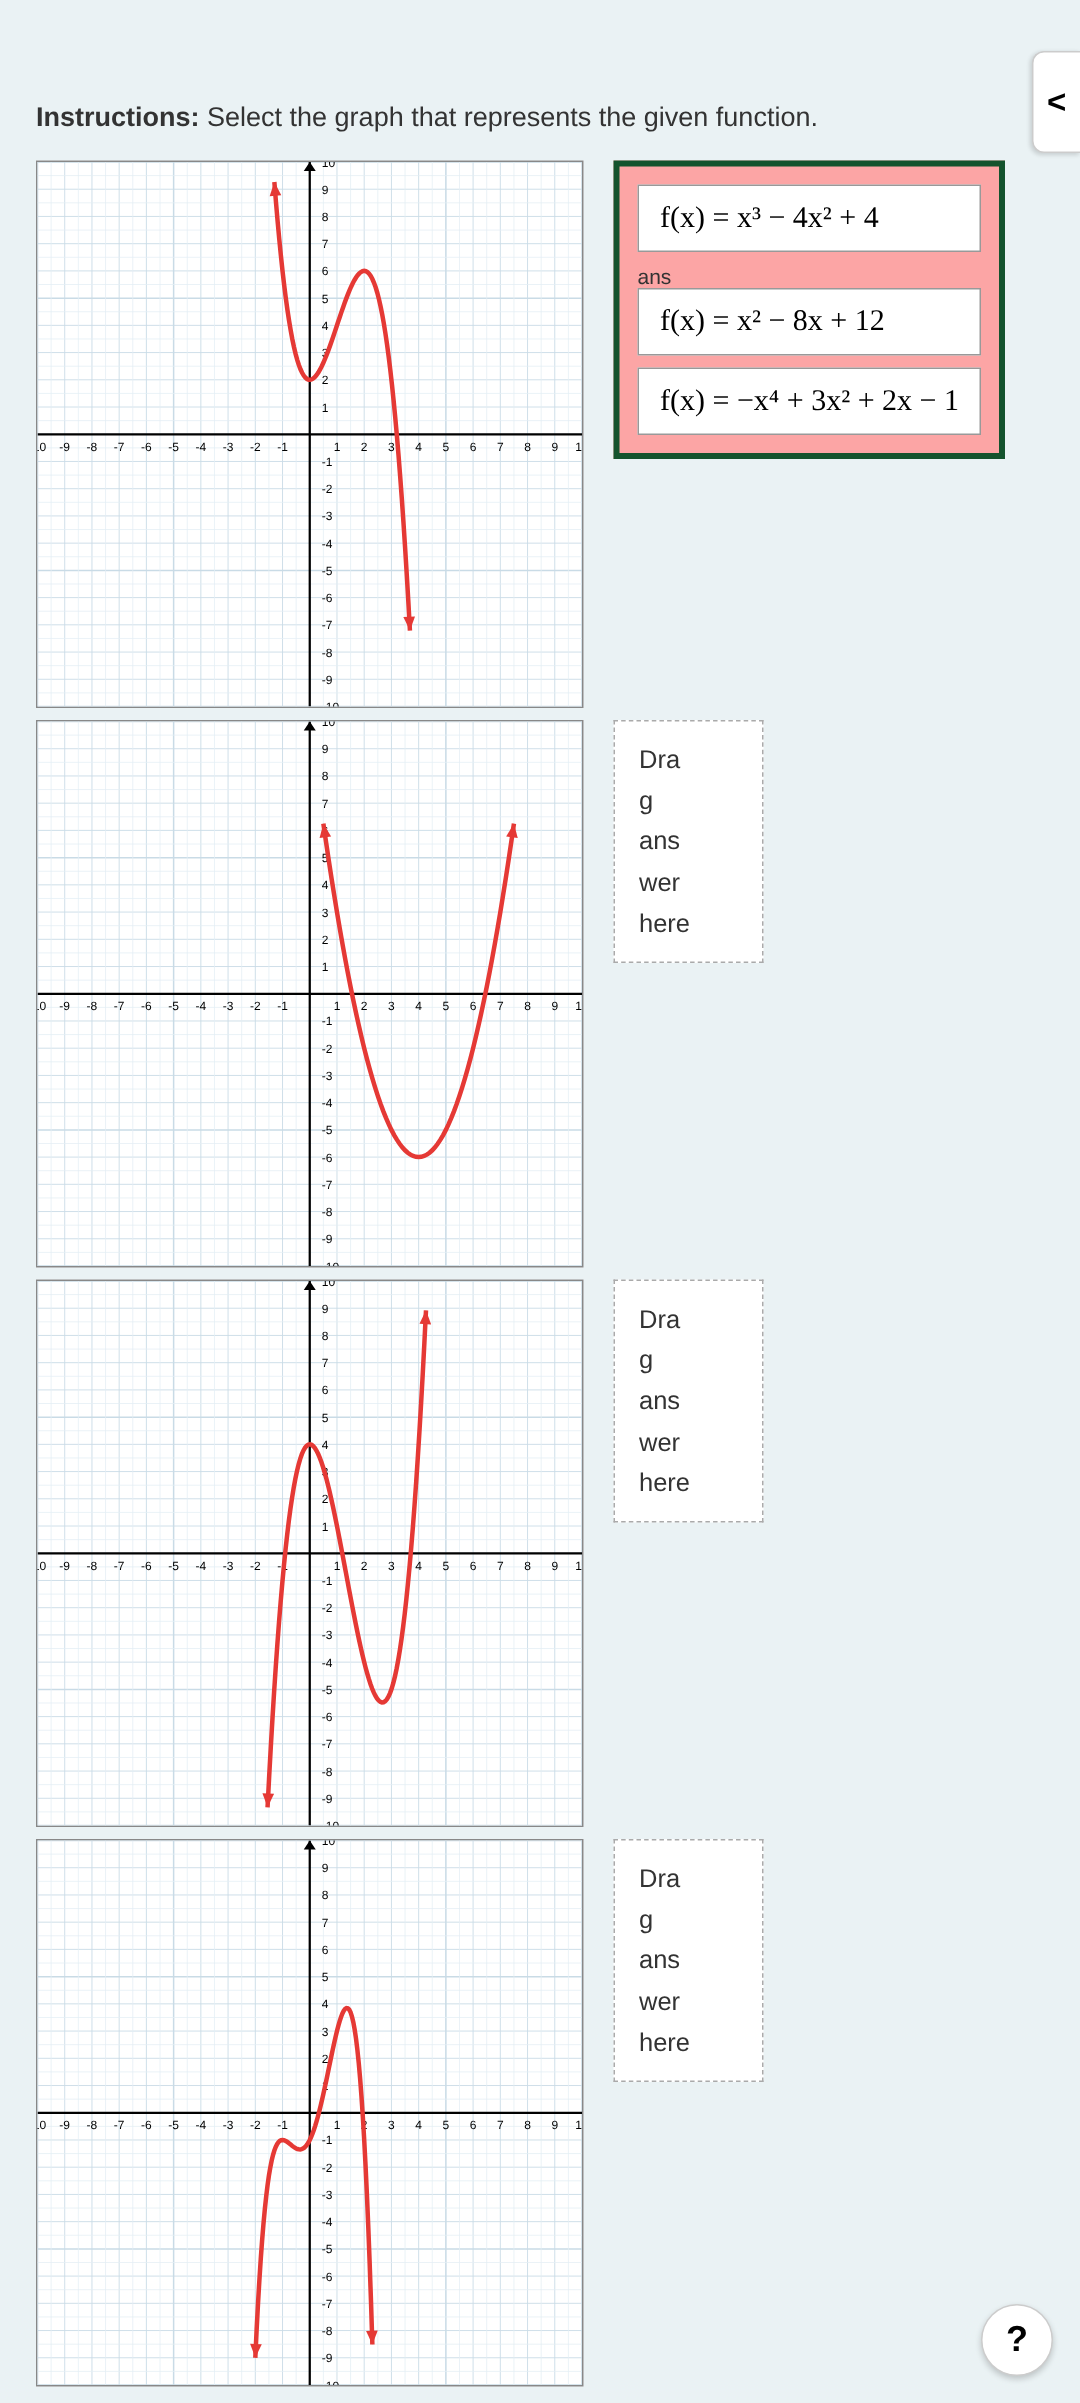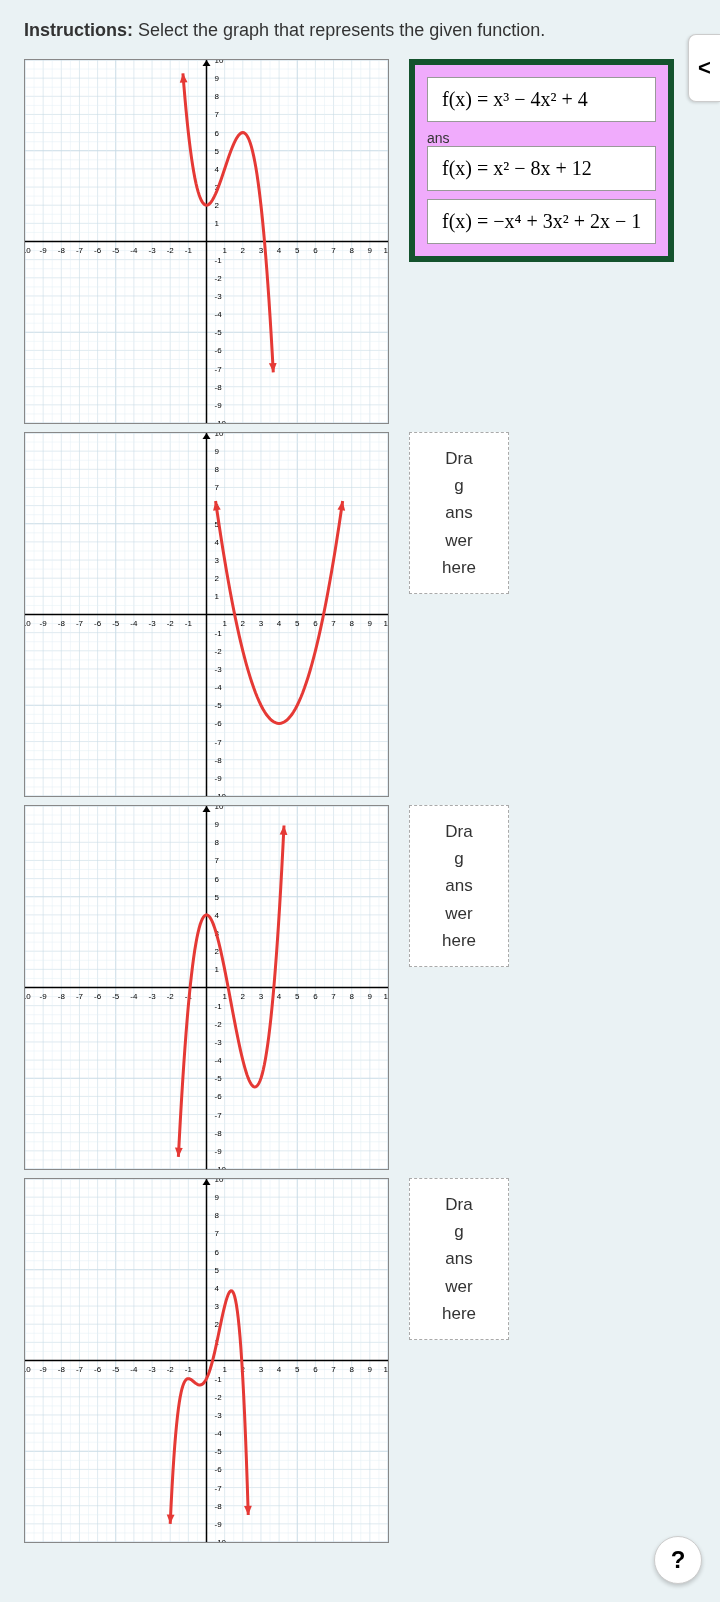--- a/index.html
+++ b/index.html
@@ -1,33 +1,33 @@
 <!DOCTYPE html>
 <html><head>
 <meta charset="utf-8">
 <style>
   * { box-sizing: border-box; margin: 0; padding: 0; }
   body { font-family: Arial, sans-serif; background: #eaf2f4; width: 720px; }
   .container { padding: 20px 24px; }
-  .instructions { font-size: 18px; color: #333; margin-bottom: 18px; }
+  .instructions { font-size: 18px; color: #333; margin-bottom: 18px; margin-top: 48px; }
   .instructions b { font-weight: bold; }
   .graph-row { display: flex; align-items: flex-start; gap: 20px; margin-bottom: 8px; }
   .graph-box { width: 365px; height: 365px; background: #fff; border: 1px solid #888; position: relative; }
   .graph-box svg { display: block; }
-  .func-list { border: 6px solid #14532d; padding: 12px; background: #f0abfc; }
+  .func-list { border: 4px solid #14532d; padding: 12px; background: #fca5a5; }
   .func-item {
     background: #fff; border: 1px solid #999; padding: 10px 14px; margin-bottom: 8px;
     font-family: 'Times New Roman', serif; font-size: 20px; white-space: nowrap;
     cursor: move;
   }
   .func-item:last-child { margin-bottom: 0; }
   .ans-partial { font-family: Arial, sans-serif; font-size: 14px; color: #333; }
   .drop-box-small {
     border: 1px dashed #aaa; background: #fff; padding: 12px 16px;
-    font-size: 17px; color: #333; text-align: center; line-height: 1.6;
+    font-size: 17px; color: #333; line-height: 1.6;
     width: 100px;
   }
   .nav-tab {
     position: fixed; right: 0; top: 34px; width: 32px; height: 68px;
     background: #fff; border: 1px solid #ccc; border-right: none;
     border-radius: 8px 0 0 8px; display: flex; align-items: center; justify-content: center;
     font-size: 22px; font-weight: bold; cursor: pointer;
     box-shadow: -1px 1px 3px rgba(0,0,0,0.15);
   }
   .help-btn {

